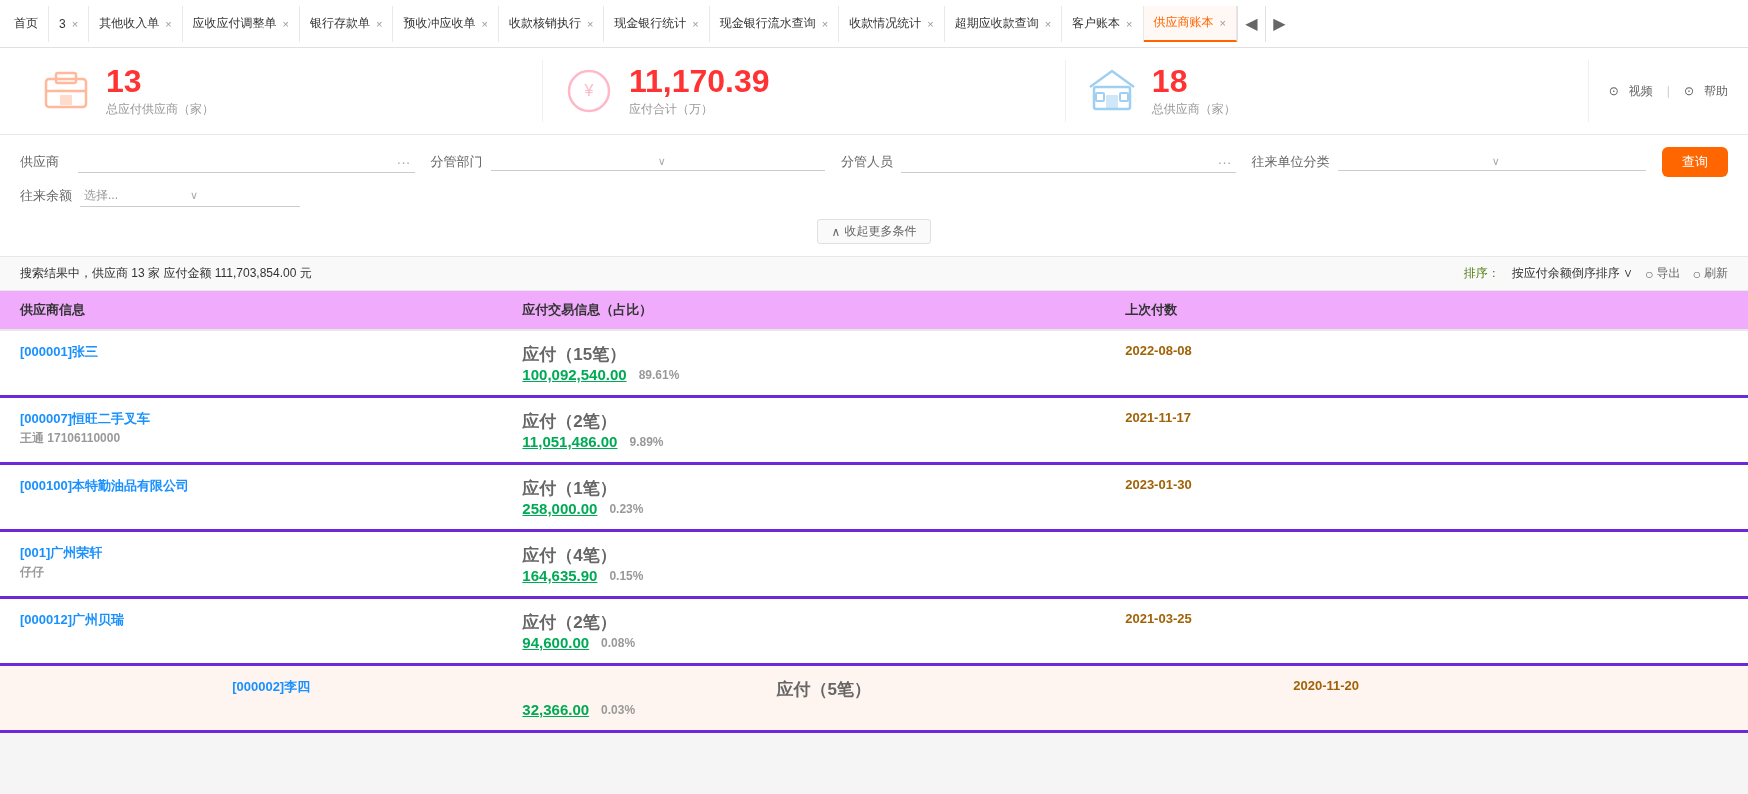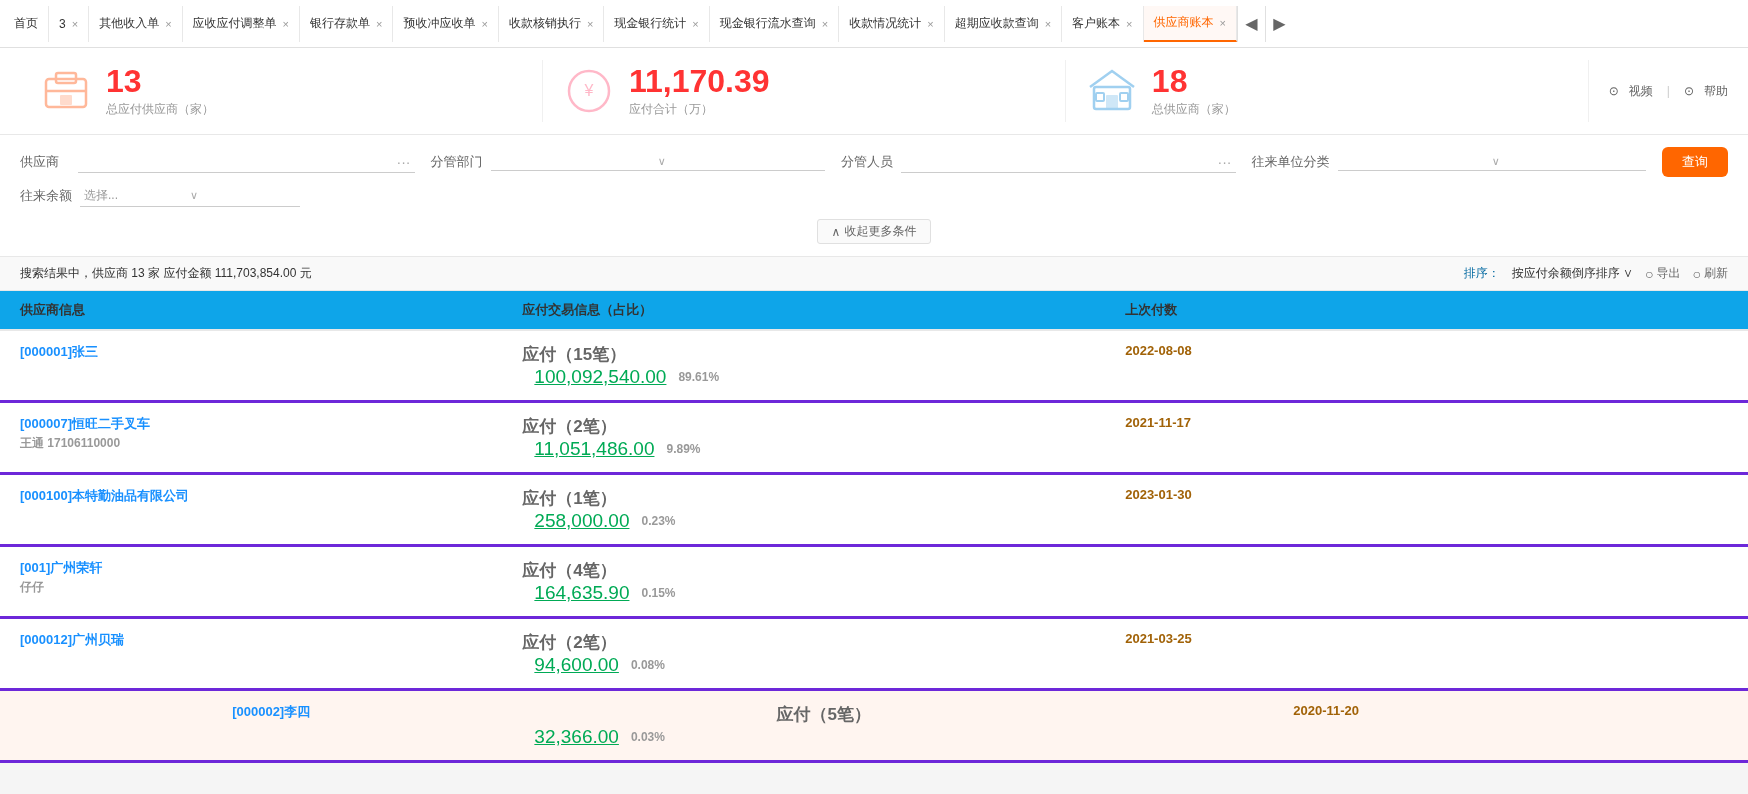--- a/index.html
+++ b/index.html
@@ -172,42 +172,42 @@
       border-bottom: 1px solid #e8e8e8;
       font-size: 12px;
       color: #666;
     }
     .results-bar .result-info span { color: #333; }
     .results-bar .result-actions {
       display: flex;
       align-items: center;
       gap: 12px;
     }
-    .result-actions .sort-label { color: #0369a1; }
+    .result-actions .sort-label { color: #4d7c0f; }
     .result-actions .sort-value { color: #333; cursor: pointer; }
     .action-btn {
       display: inline-flex;
       align-items: center;
       gap: 3px;
       cursor: pointer;
       color: #666;
       font-size: 12px;
     }
     .action-btn .icon { font-size: 14px; }
 
     
     .data-table {
       background: #fff;
       width: 100%;
     }
     .table-header {
       display: flex;
       border-bottom: 2px solid #e8e8e8;
       padding: 10px 20px;
-      background: #0ea5e9;
+      background: #f0abfc;
     }
     .col-supplier-info { flex: 2.5; font-weight: bold; font-size: 13px; color: #333; }
     .col-payable-info { flex: 3; font-weight: bold; font-size: 13px; color: #333; }
     .col-last-pay { flex: 2; font-weight: bold; font-size: 13px; color: #333; }
     .col-extra { flex: 1; }
 
     .table-row {
       display: flex;
       border-bottom: 3px solid #6d28d9;
       padding: 12px 20px;
@@ -218,26 +218,25 @@
 
     .supplier-name a {
       color: #1890ff;
       text-decoration: none;
       font-size: 13px;
     }
     .supplier-sub { color: #999; font-size: 12px; margin-top: 2px; }
 
     .payable-label { font-size: 17px; color: #666; }
     .payable-amount {
-      font-size: 19px;
+      font-size: 15px;
       color: #00aa55;
-      font-weight: normal;
+      font-weight: bold;
       cursor: pointer;
       text-decoration: underline;
-      margin-left: 12px;
     }
     .payable-percent { color: #999; font-size: 12px; margin-left: 12px; }
 
     .last-pay-date { color: #a16207; font-size: 13px; }
 
     
     .table-wrapper { overflow-y: auto; max-height: 520px; }
     .table-wrapper::-webkit-scrollbar { width: 6px; }
     .table-wrapper::-webkit-scrollbar-track { background: #f0f0f0; }
     .table-wrapper::-webkit-scrollbar-thumb { background: #ccc; border-radius: 3px; }

